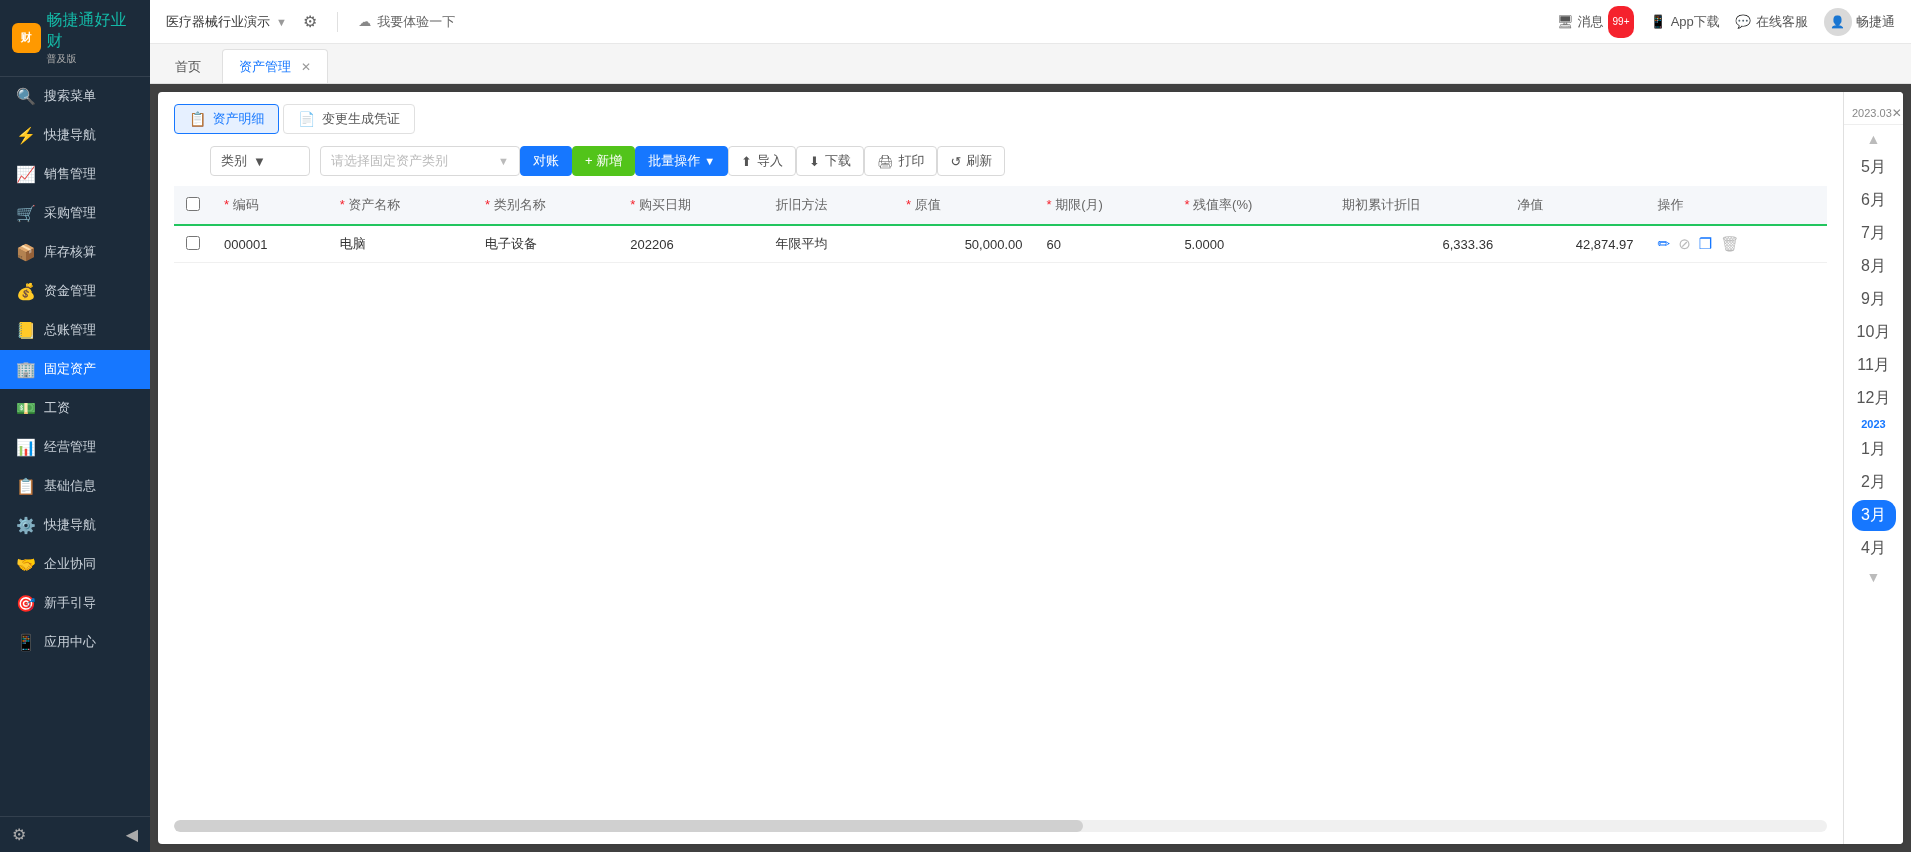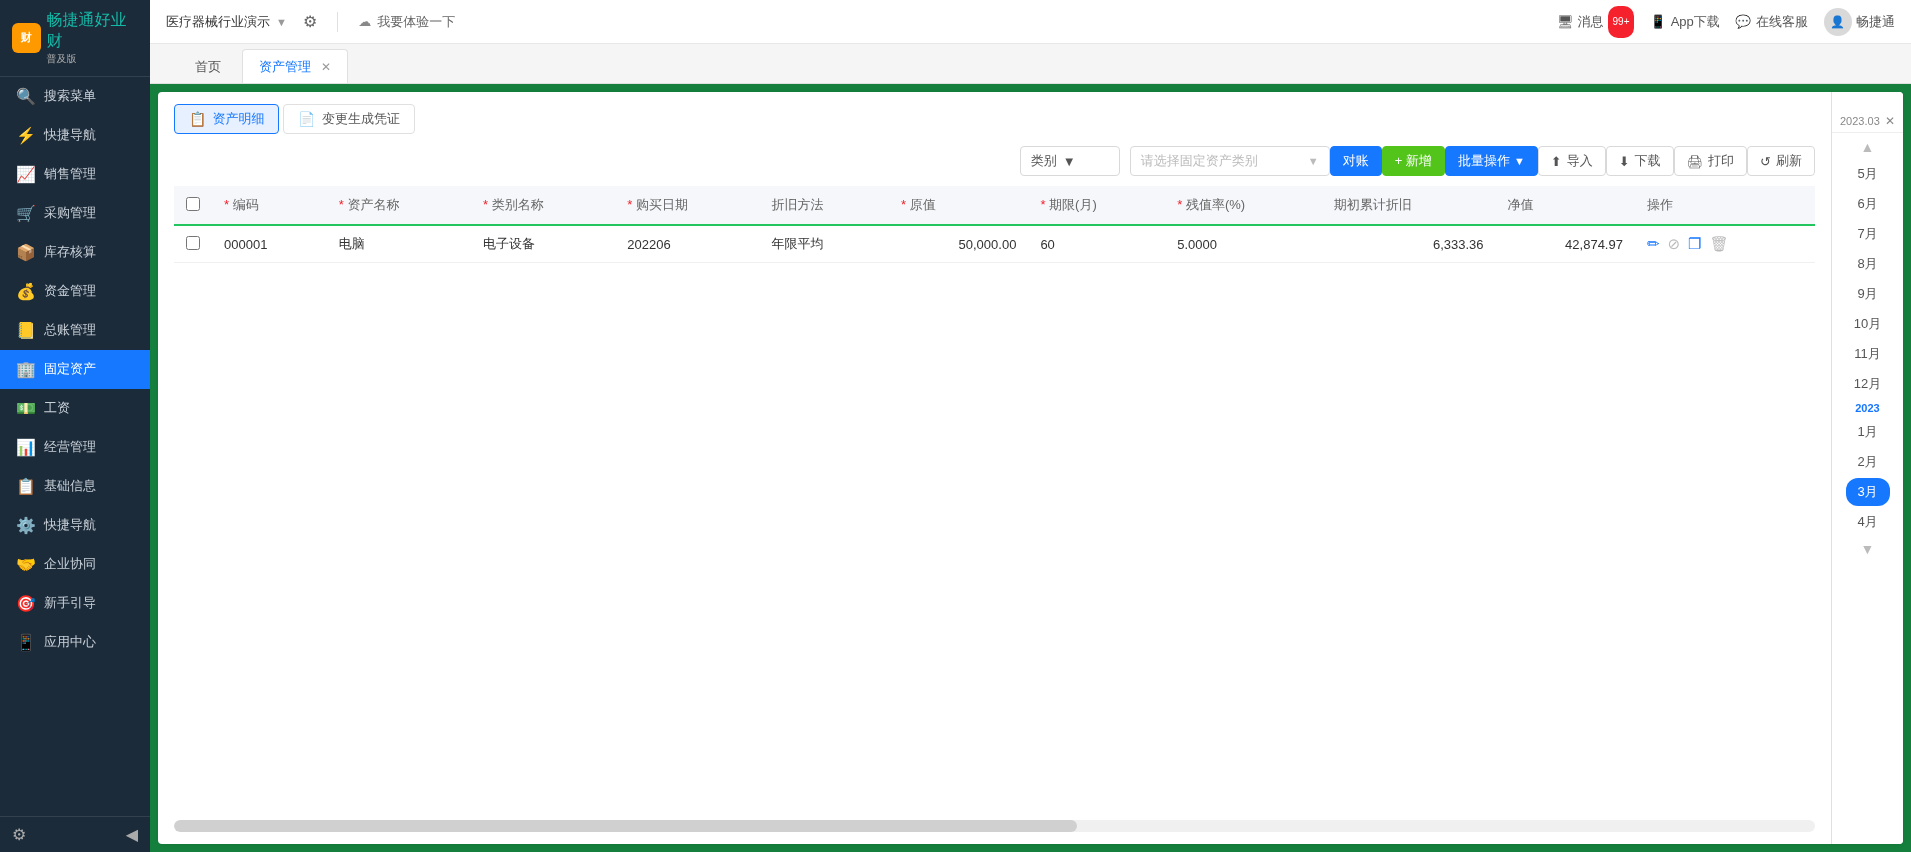--- a/index.html
+++ b/index.html
@@ -45,21 +45,21 @@
       display: flex; align-items: center; justify-content: space-between;
       padding: 8px 12px; border-top: 1px solid rgba(255,255,255,0.1);
     }
     .sidebar-footer .sf-icon { color: #aaa; font-size: 16px; cursor: pointer; }
 
     
     #main {
       flex: 1;
       display: flex;
       flex-direction: column;
-      background: #15803d;
+      background: #404040;
       overflow: hidden;
     }
 
     
     #topbar {
       height: 44px;
       background: #fff;
       display: flex;
       align-items: center;
       padding: 0 16px;
@@ -83,21 +83,21 @@
       padding: 9px 5px; font-size: 10px; line-height: 1.4;
     }
     .topbar-avatar { width: 28px; height: 28px; border-radius: 50%; background: #d9d9d9; display: flex; align-items: center; justify-content: center; color: #666; font-size: 12px; }
 
     
     #tabbar {
       height: 40px;
       background: #f5f5f5;
       display: flex;
       align-items: flex-end;
-      padding: 0 28px;
+      padding: 0 8px;
       border-bottom: 1px solid #e0e0e0;
       flex-shrink: 0;
     }
     .tab-item {
       height: 34px; display: flex; align-items: center; gap: 6px;
       padding: 0 16px; cursor: pointer; font-size: 13px; color: #555;
       border: 1px solid transparent; border-bottom: none; border-radius: 4px 4px 0 0;
       background: transparent; margin-right: 4px;
     }
     .tab-item.active { background: #fff; border-color: #e0e0e0; color: #1677ff; }
@@ -131,21 +131,21 @@
       display: flex; align-items: center; gap: 6px;
       padding: 5px 14px; border-radius: 4px; cursor: pointer;
       font-size: 13px; color: #555; border: 1px solid #e0e0e0;
       background: #fff;
     }
     .subtab-item.active { background: #e6f0ff; color: #1677ff; border-color: #1677ff; }
     .subtab-icon { font-size: 14px; }
 
     
     .toolbar {
-      display: flex; align-items: center; justify-content: flex-end;
+      display: flex; align-items: center; justify-content: flex-start;
       margin-bottom: 10px;
       padding-left: 36px;
     }
     .toolbar-left { display: flex; align-items: center; gap: 10px; }
     .toolbar-right { display: flex; align-items: center; }
 
     .filter-select {
       display: flex; align-items: center; gap: 6px;
       padding: 5px 10px; border: 1px solid #d9d9d9; border-radius: 4px;
       background: #fff; cursor: pointer; font-size: 13px; color: #555;
@@ -202,40 +202,40 @@
       height: 12px; background: #f0f0f0; border-radius: 6px; margin-top: 8px;
       position: relative; overflow: hidden;
     }
     .scrollbar-thumb {
       height: 100%; width: 55%; background: #d0d0d0; border-radius: 6px;
       position: absolute; left: 0; top: 0;
     }
 
     
     #right-sidebar {
-      width: 72px;
+      width: 60px;
       background: #fff;
       border-left: 1px solid #e0e0e0;
       display: flex;
       flex-direction: column;
       align-items: flex-start;
-      padding-top: 16px;
+      padding-top: 8px;
       flex-shrink: 0;
       position: relative;
     }
     .rs-header {
       display: flex; align-items: center; justify-content: space-between;
       width: 100%; padding: 6px 8px 4px 8px; font-size: 11px; color: #888;
       border-bottom: 1px solid #eee; margin-bottom: 2px;
     }
     .rs-header-icons { display: flex; gap: 6px; }
     .rs-header-icon { font-size: 12px; color: #888; cursor: pointer; }
     .rs-month {
       width: 44px; text-align: center; padding: 5px 0;
-      font-size: 13px; color: #555; cursor: pointer; border-radius: 12px;
+      font-size: 16px; color: #555; cursor: pointer; border-radius: 12px;
       margin: 1px 0;
     }
     .rs-month.active { background: #1677ff; color: #fff; border-radius: 12px; }
     .rs-nav { display: flex; flex-direction: column; align-items: center; gap: 2px; padding: 4px 0; }
     .rs-nav-btn { color: #bbb; font-size: 14px; cursor: pointer; }
 
     input[type="checkbox"] { width: 14px; height: 14px; cursor: pointer; }
   </style>
 </head>
 <body>

